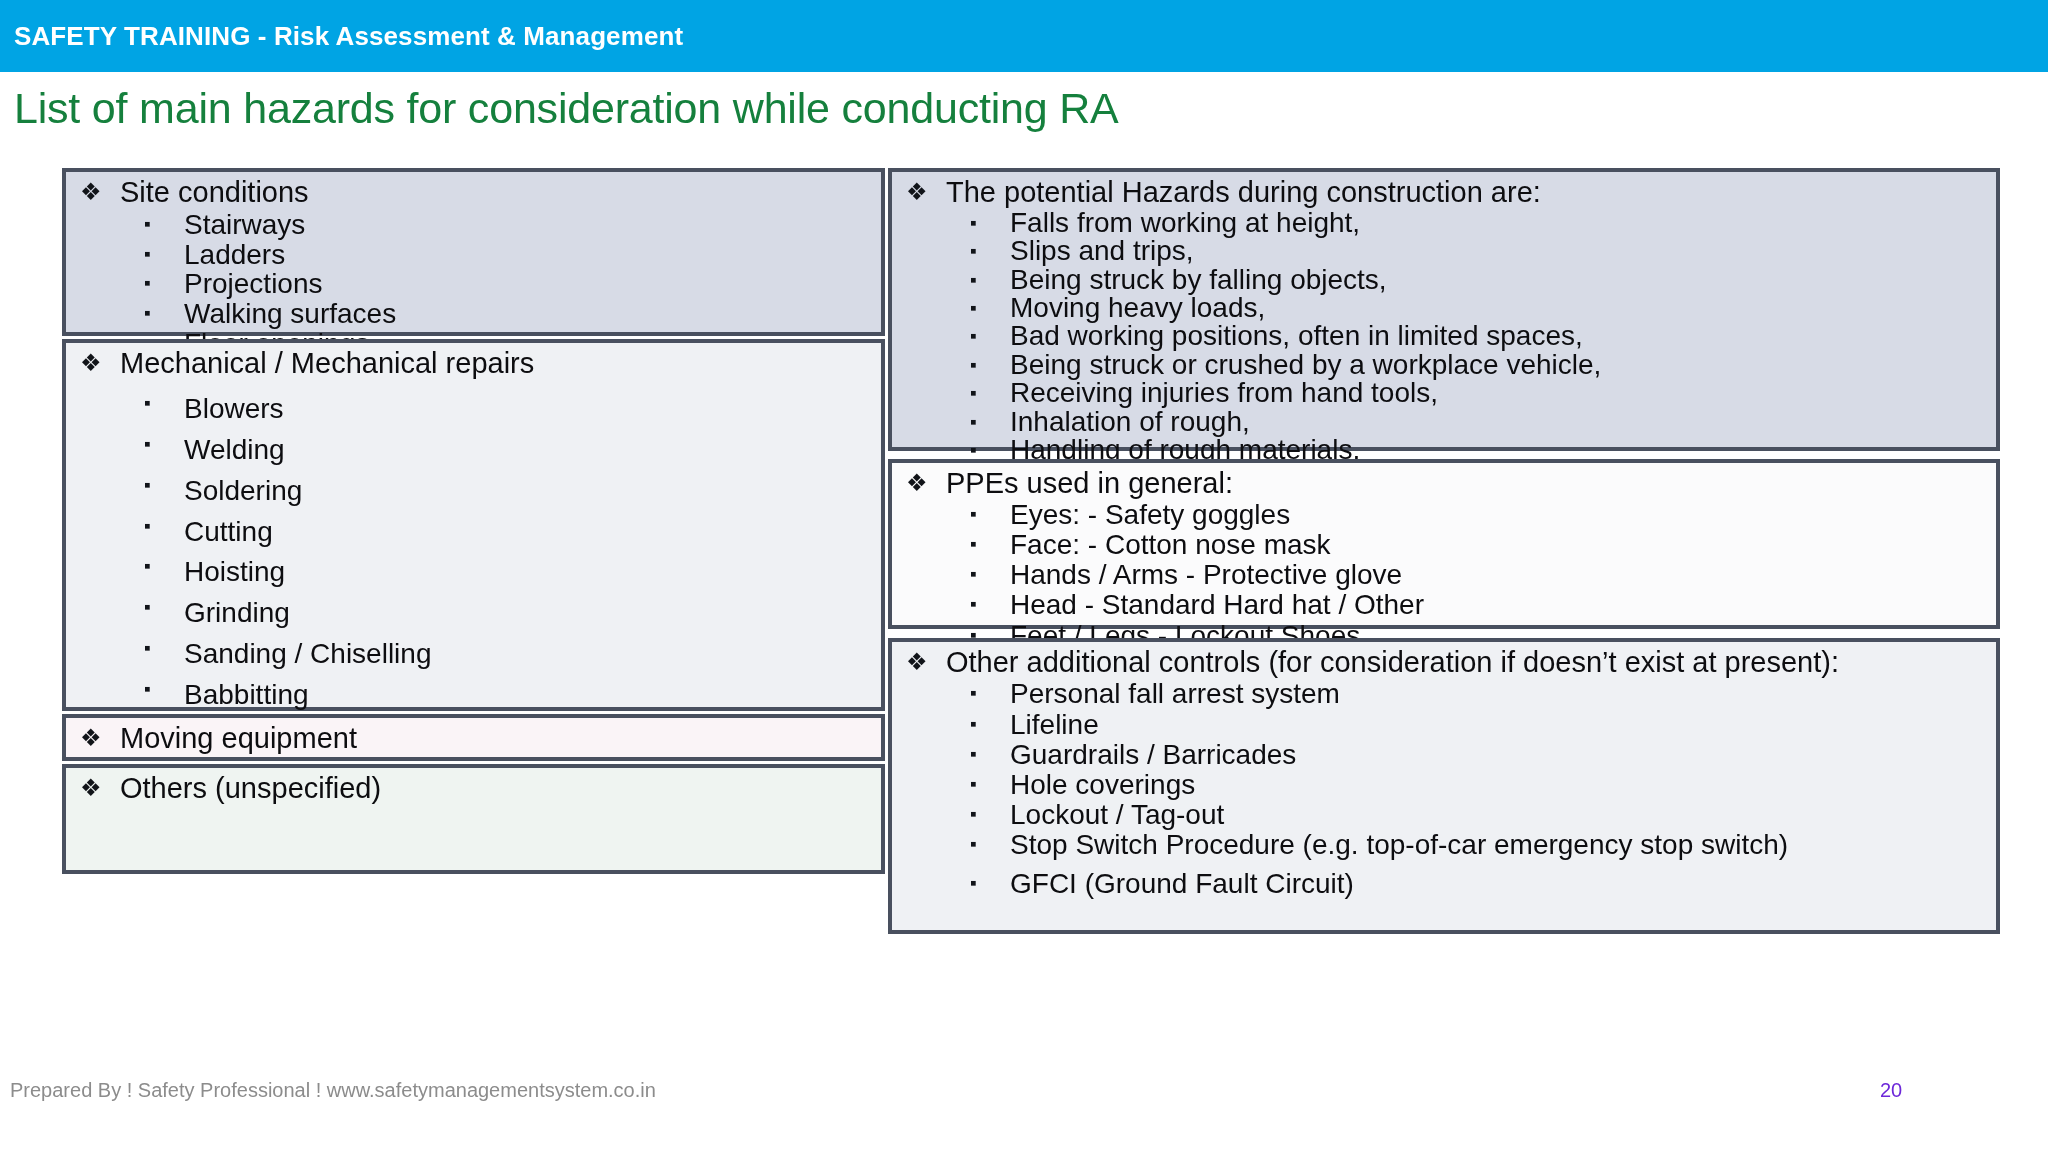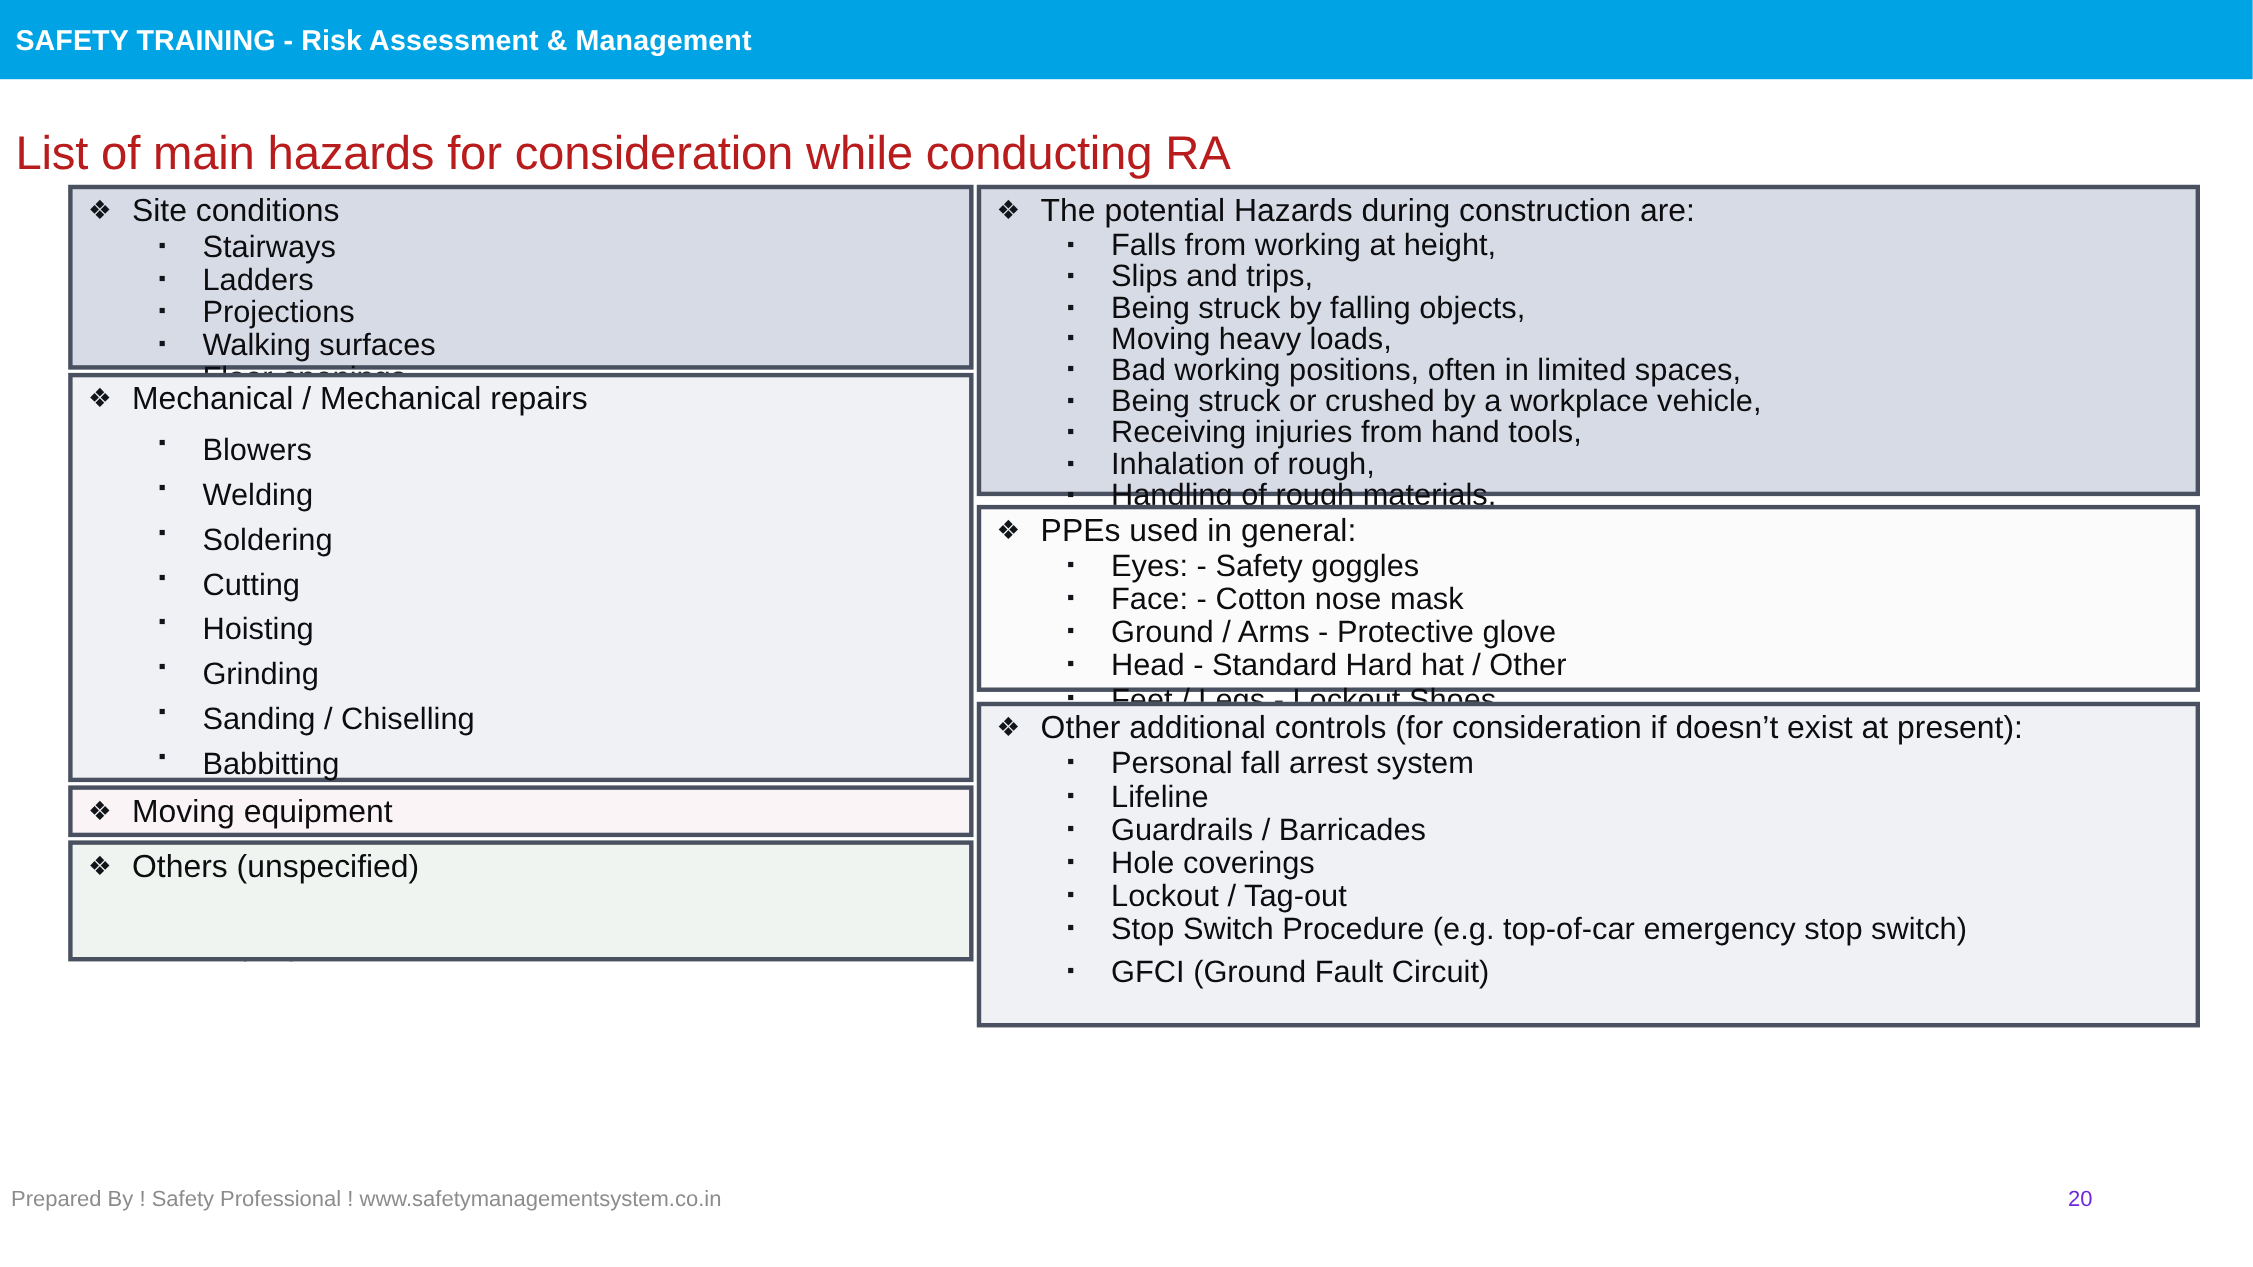--- a/index.html
+++ b/index.html
@@ -33,26 +33,25 @@
     font-size: 26px;
     font-weight: bold;
     letter-spacing: 0.1px;
     white-space: nowrap;
   }
 
   
   .slide-title {
     position: absolute;
     left: 14px; top: 84px;
-    color: #b91c1c;
+    color: #15803d;
     font-size: 43px;
     font-weight: normal;
     letter-spacing: -0.2px;
     white-space: nowrap;
-    margin-top: 32px;
   }
 
   
   .col-left {
     position: absolute;
     left: 62px; top: 168px;
     width: 823px;
   }
   .col-right {
     position: absolute;
@@ -308,21 +307,21 @@
     <div class="lvl2" style="line-height:1.08;">
       <span class="bullet">▪</span>
       <span class="txt">Eyes:  - Safety goggles</span>
     </div>
     <div class="lvl2" style="line-height:1.08;">
       <span class="bullet">▪</span>
       <span class="txt">Face: - Cotton nose mask</span>
     </div>
     <div class="lvl2" style="line-height:1.08;">
       <span class="bullet">▪</span>
-      <span class="txt">Ground / Arms - Protective glove</span>
+      <span class="txt">Hands / Arms - Protective glove</span>
     </div>
     <div class="lvl2" style="line-height:1.08;">
       <span class="bullet">▪</span>
       <span class="txt">Head - Standard Hard hat / Other</span>
     </div>
     <div class="lvl2" style="line-height:1.08;">
       <span class="bullet">▪</span>
       <span class="txt">Feet / Legs - Lockout Shoes</span>
     </div>
   </div>

